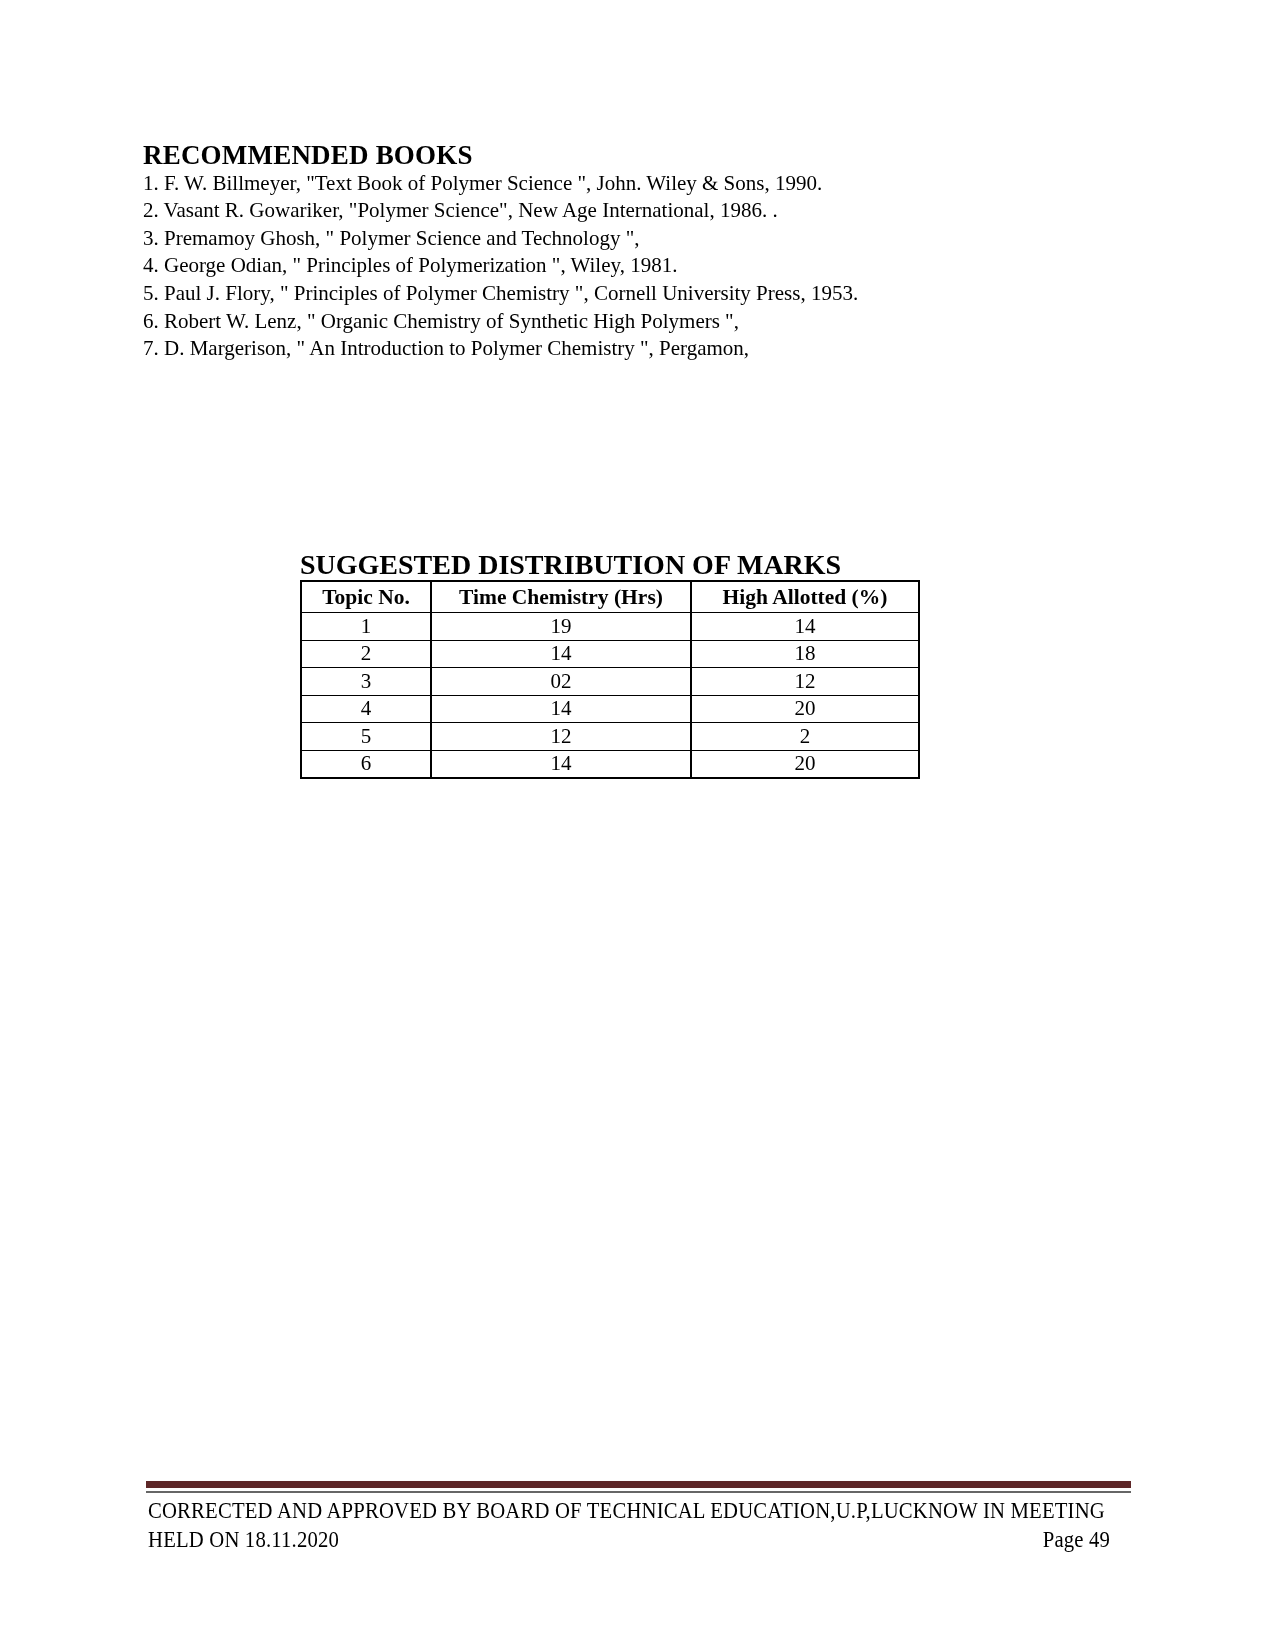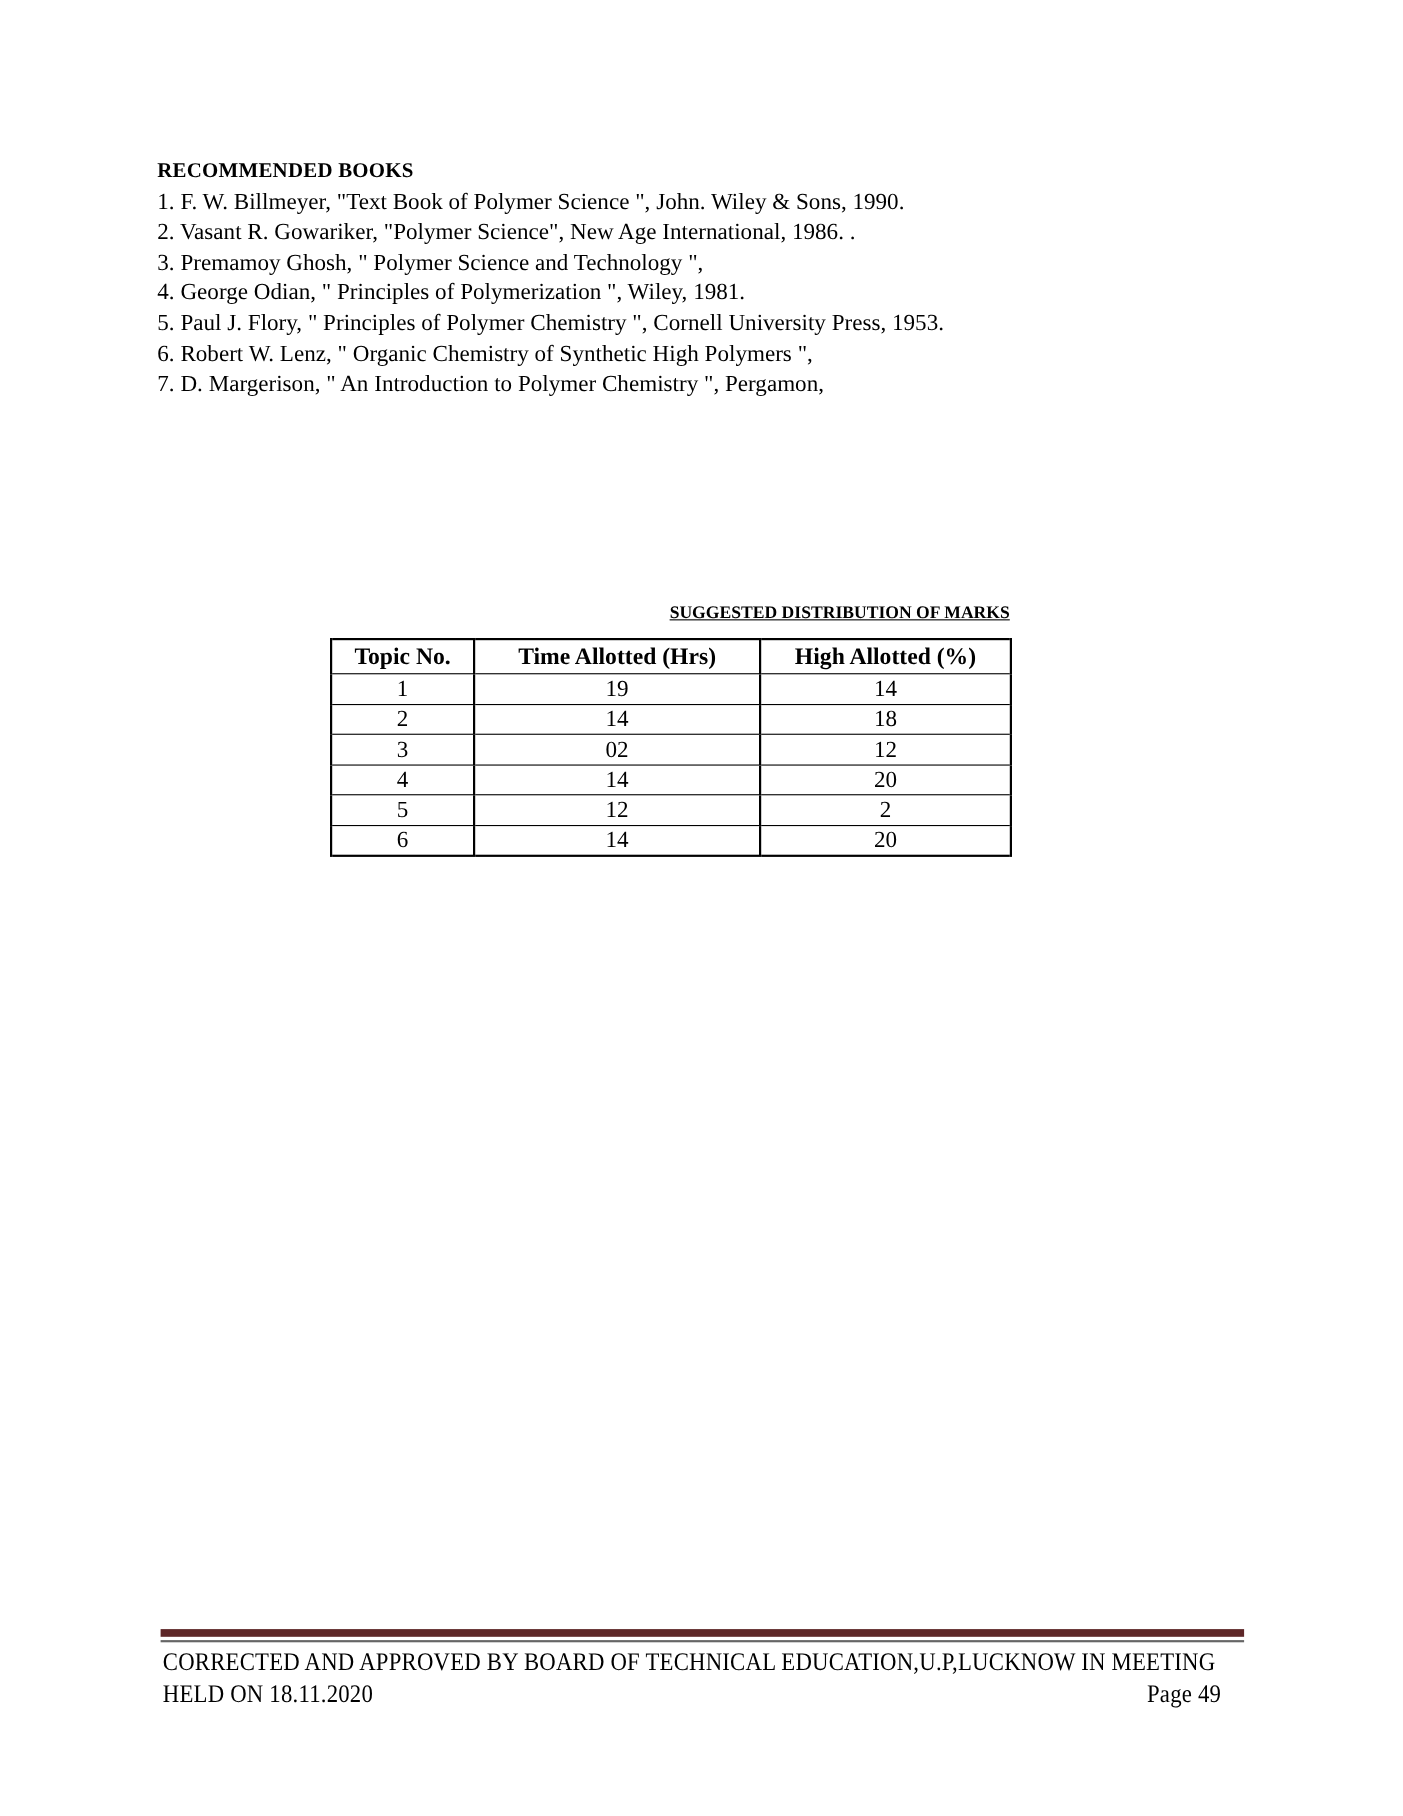--- a/index.html
+++ b/index.html
@@ -17,36 +17,35 @@
   #books {
     position: absolute;
     left: 143px;
     top: 142px;
     width: 1000px;
     font-size: 21px;
     line-height: 27.6px;
   }
   #books .heading {
     font-weight: bold;
-    font-size: 19px;
+    font-size: 27px;
     letter-spacing: 0.2px;
   }
   #books .line { white-space: nowrap; }
   #books .line.cont { padding-left: 26px; }
 
   
   #marks-title {
     position: absolute;
     left: 300px;
     top: 549px;
     width: 618px;
-    text-align: right;
+    text-align: left;
     font-weight: bold;
-    font-size: 16px;
-    text-decoration: underline;
+    font-size: 28px;
   }
   table.marks {
     position: absolute;
     left: 300px;
     top: 580px;
     border-collapse: collapse;
     table-layout: fixed;
     font-size: 21px;
   }
   table.marks col.c1 { width: 130px; }
@@ -120,21 +119,21 @@
 
   <table class="marks">
     <colgroup>
         <col class="c1">
         <col class="c2">
         <col class="c3">
       </colgroup>
     <thead>
       <tr>
         <th>Topic No.</th>
-        <th>Time Allotted (Hrs)</th>
+        <th>Time Chemistry (Hrs)</th>
         <th>High Allotted (%)</th>
       </tr>
     </thead>
     <tbody>
       <tr>
         <td>1</td>
         <td>19</td>
         <td>14</td>
       </tr>
       <tr>

